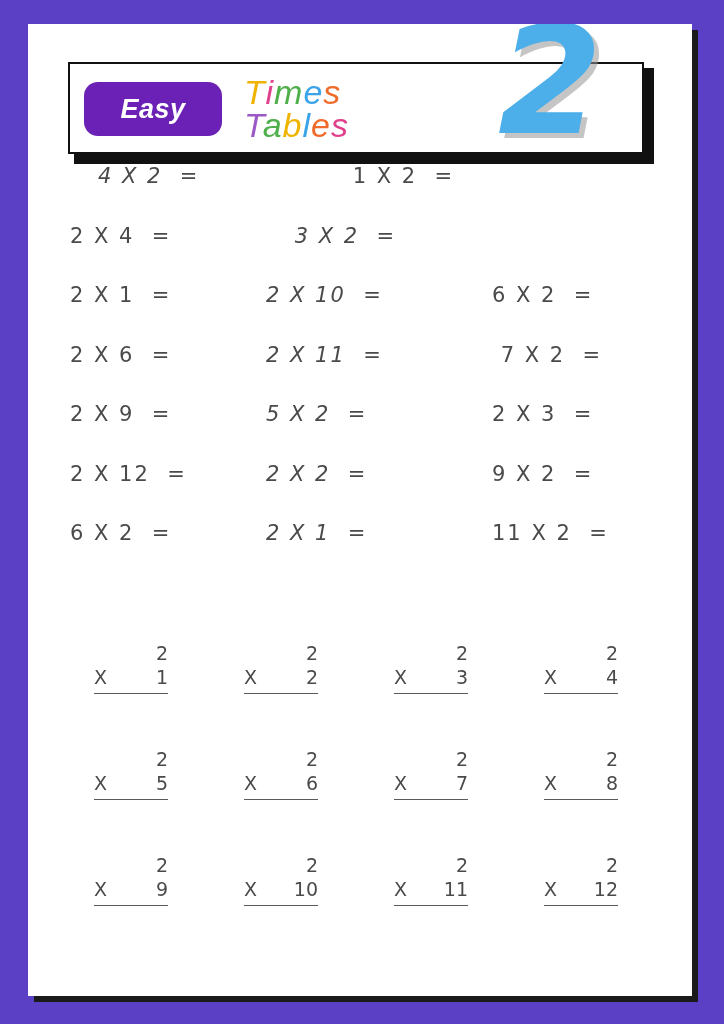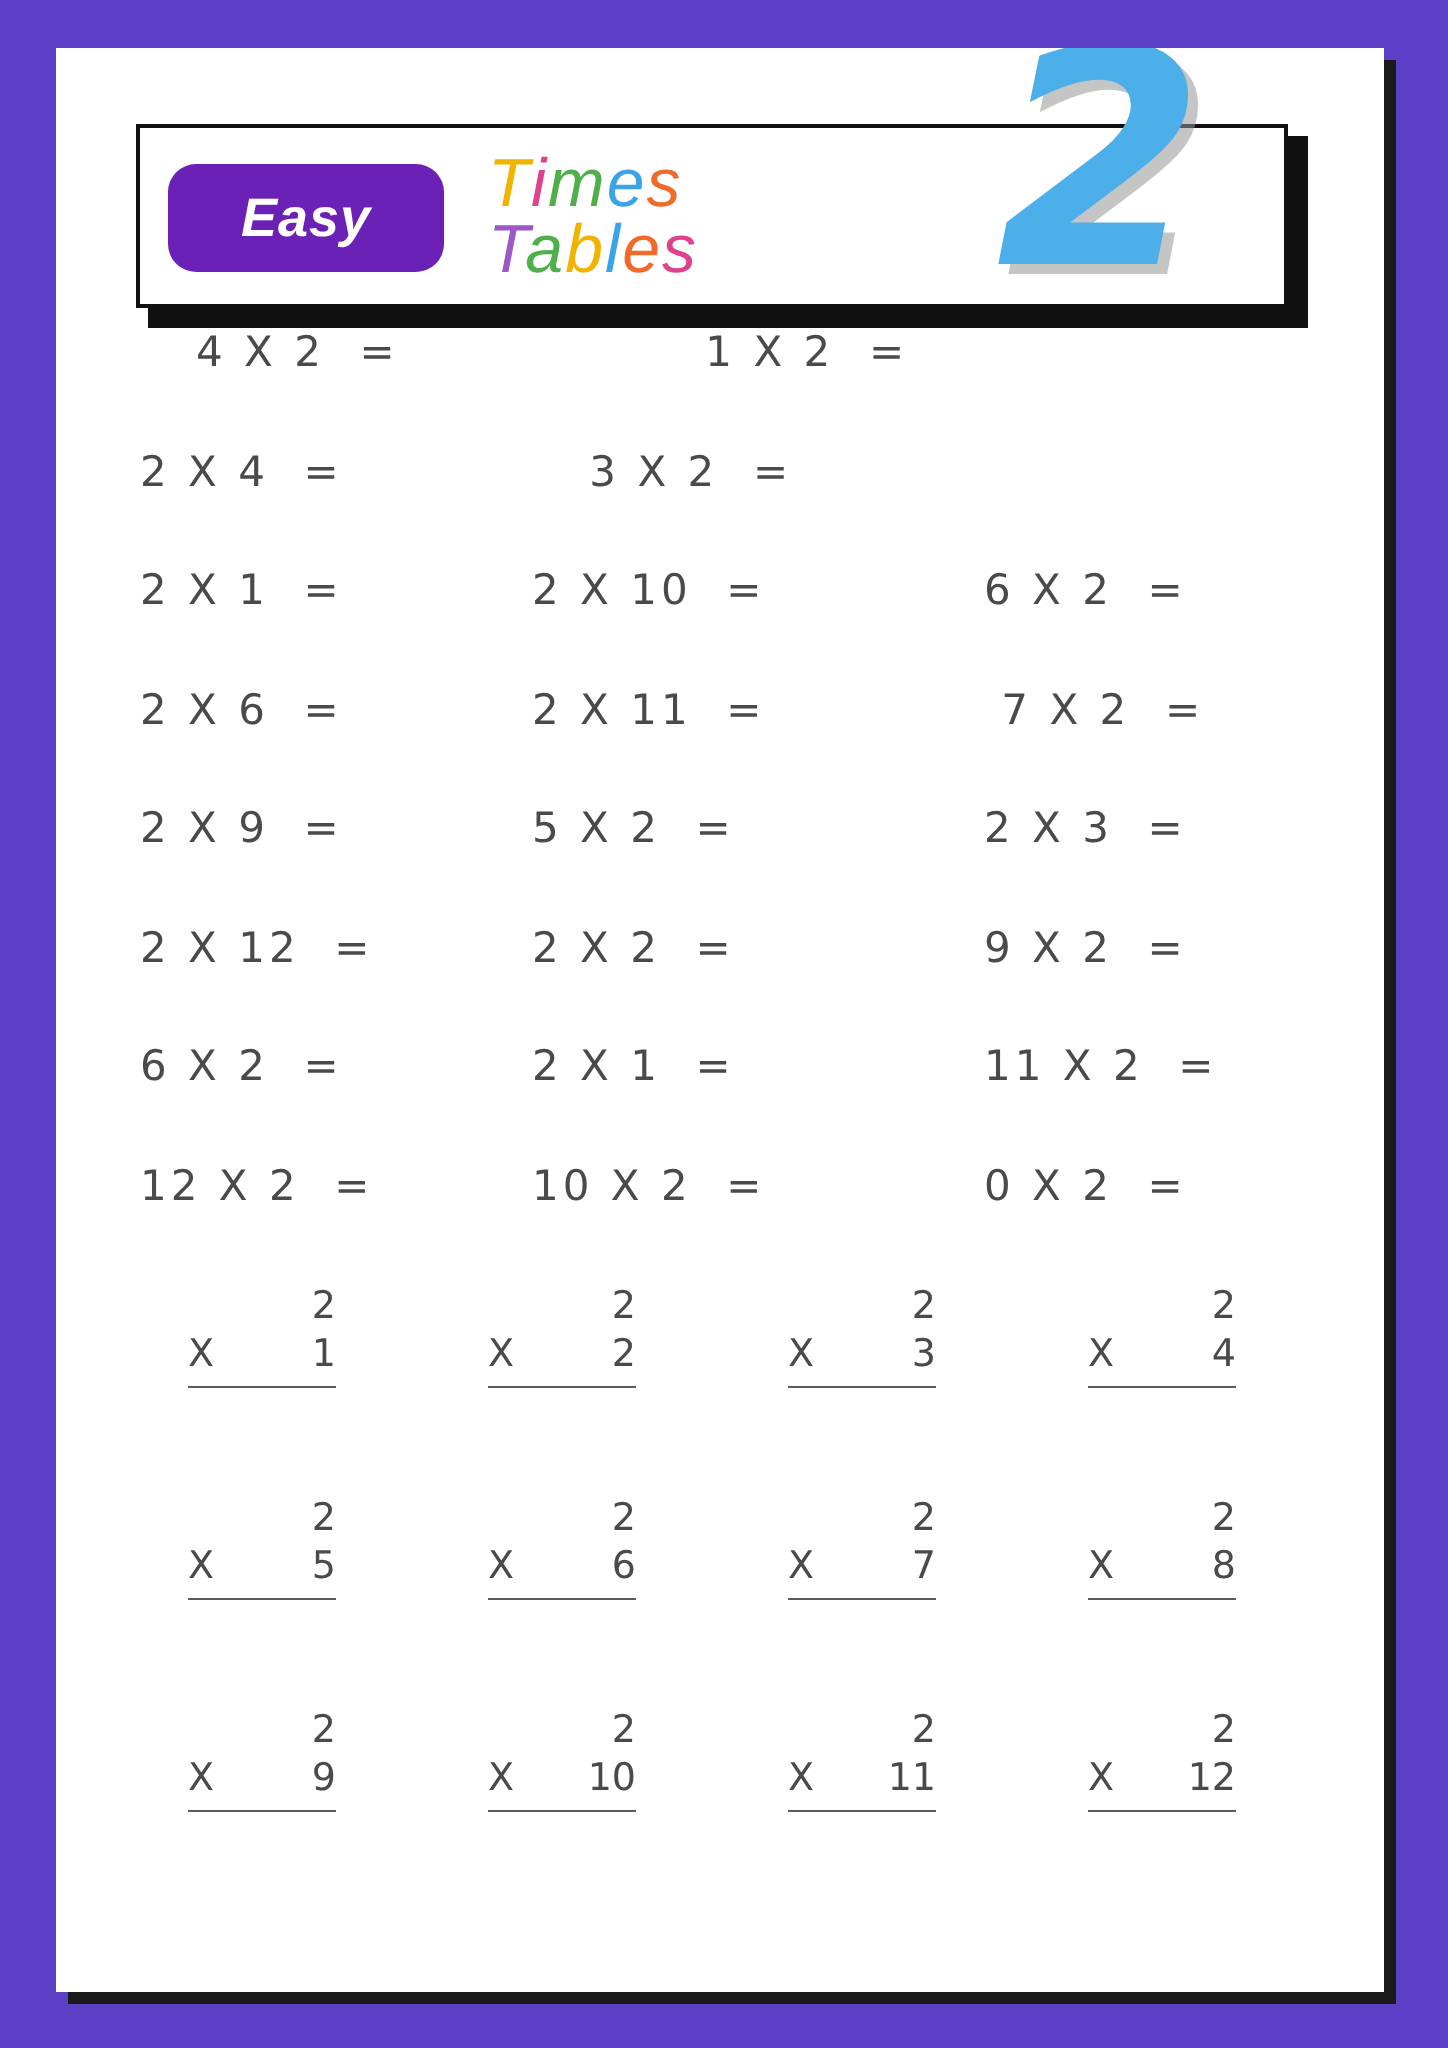--- a/index.html
+++ b/index.html
@@ -120,21 +120,21 @@
     height: 59.5px;
   }
   .eq-cell {
     width: 33.3333%;
     font-size: 21px;
     color: #4a4a4a;
     font-family: "DejaVu Sans", sans-serif;
     letter-spacing: 2px;
     white-space: pre;
   }
-  .eq-cell.c2 { padding-left: 28px; }
+  .eq-cell.c2 { padding-left: 28px; font-style: italic; }
   .eq-cell.c3 { padding-left: 58px; }
 
   
   .vert-grid {
     position: absolute;
     left: 42px;
     top: 618px;
     width: 600px;
   }
   .vert-row {
@@ -220,25 +220,20 @@
     <div class="eq-row">
       <div class="eq-cell c1">2 X 12  =</div>
       <div class="eq-cell c2">2 X 2  =</div>
       <div class="eq-cell c3">9 X 2  =</div>
     </div>
     <div class="eq-row">
       <div class="eq-cell c1">6 X 2  =</div>
       <div class="eq-cell c2">2 X 1  =</div>
       <div class="eq-cell c3">11 X 2  =</div>
     </div>
-    <div class="eq-row">
-      <div class="eq-cell c1">12 X 2  =</div>
-      <div class="eq-cell c2">10 X 2  =</div>
-      <div class="eq-cell c3">0 X 2  =</div>
-    </div>
   </div>
 
   <div class="vert-grid">
 
     <div class="vert-row">
       <div class="vert-cell">
         <div class="vert-inner">
           <div class="v-top">2</div>
           <div class="v-bottom">
             <span>X</span>

